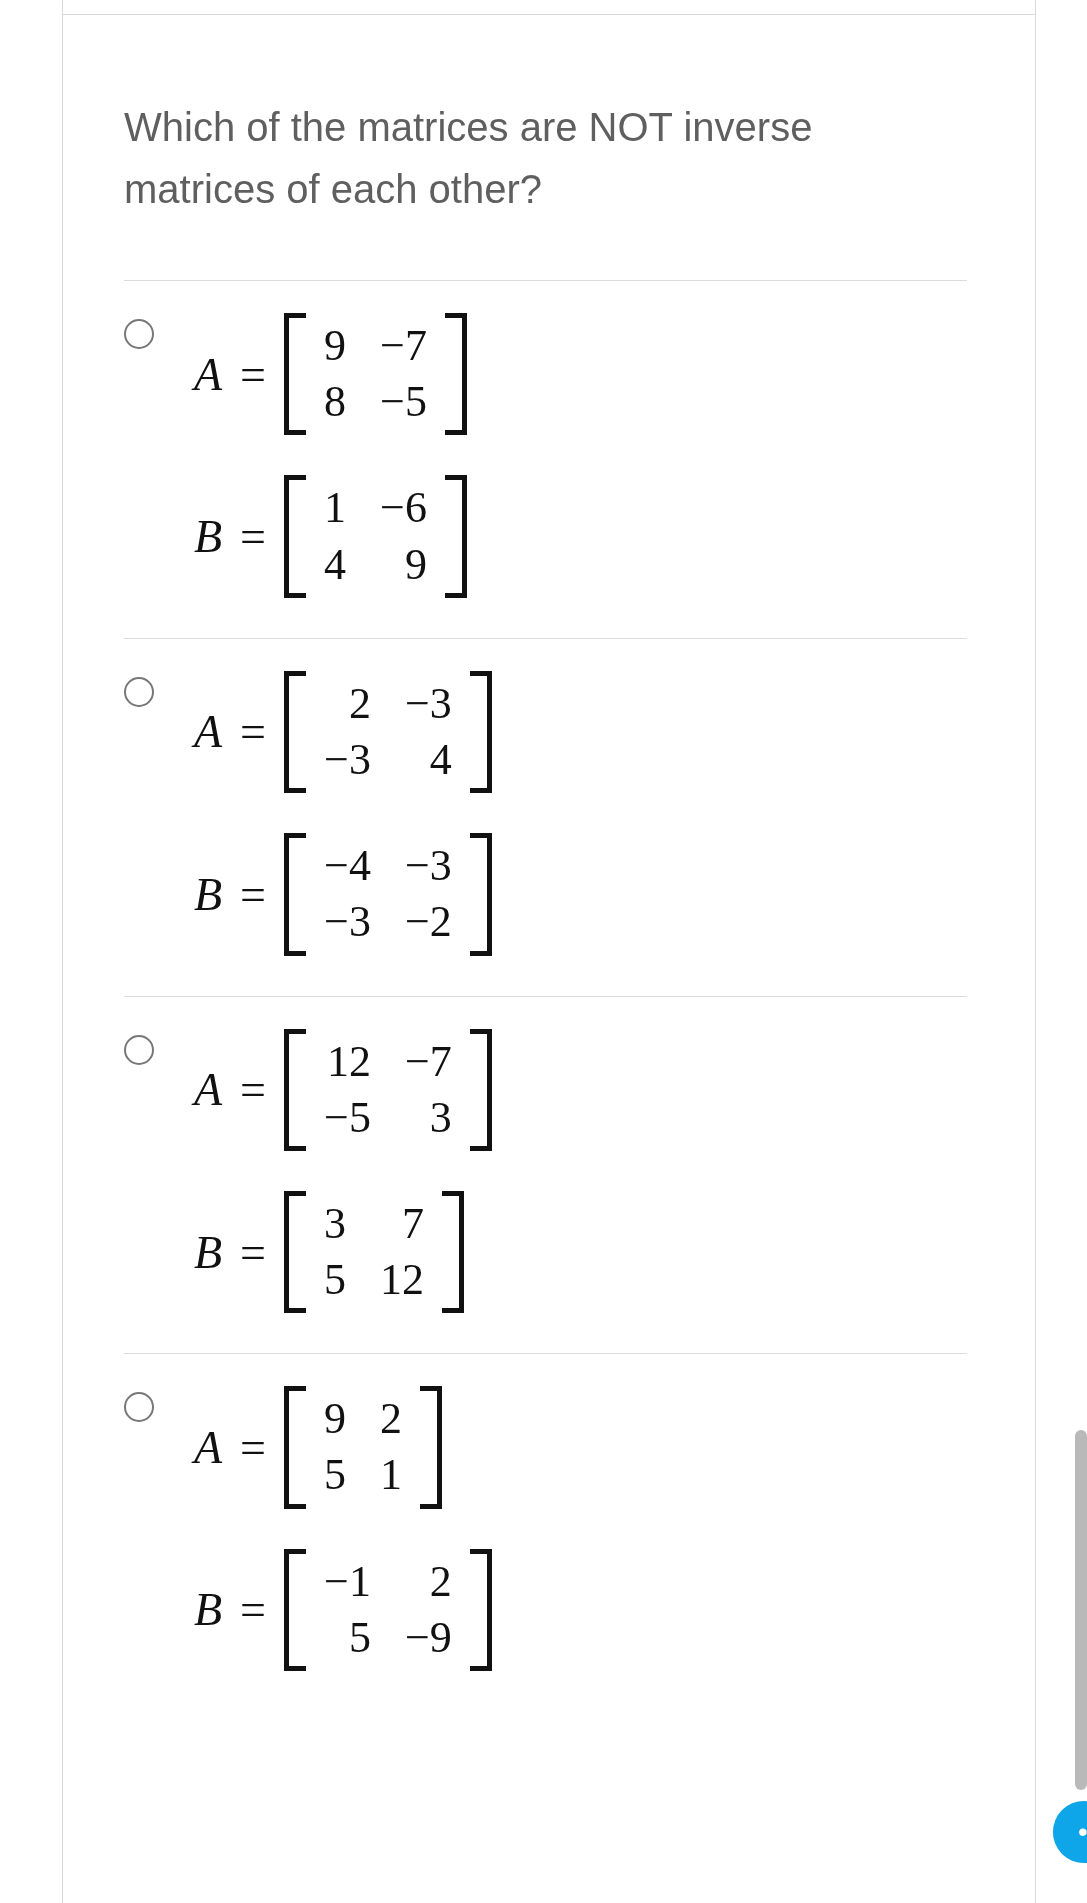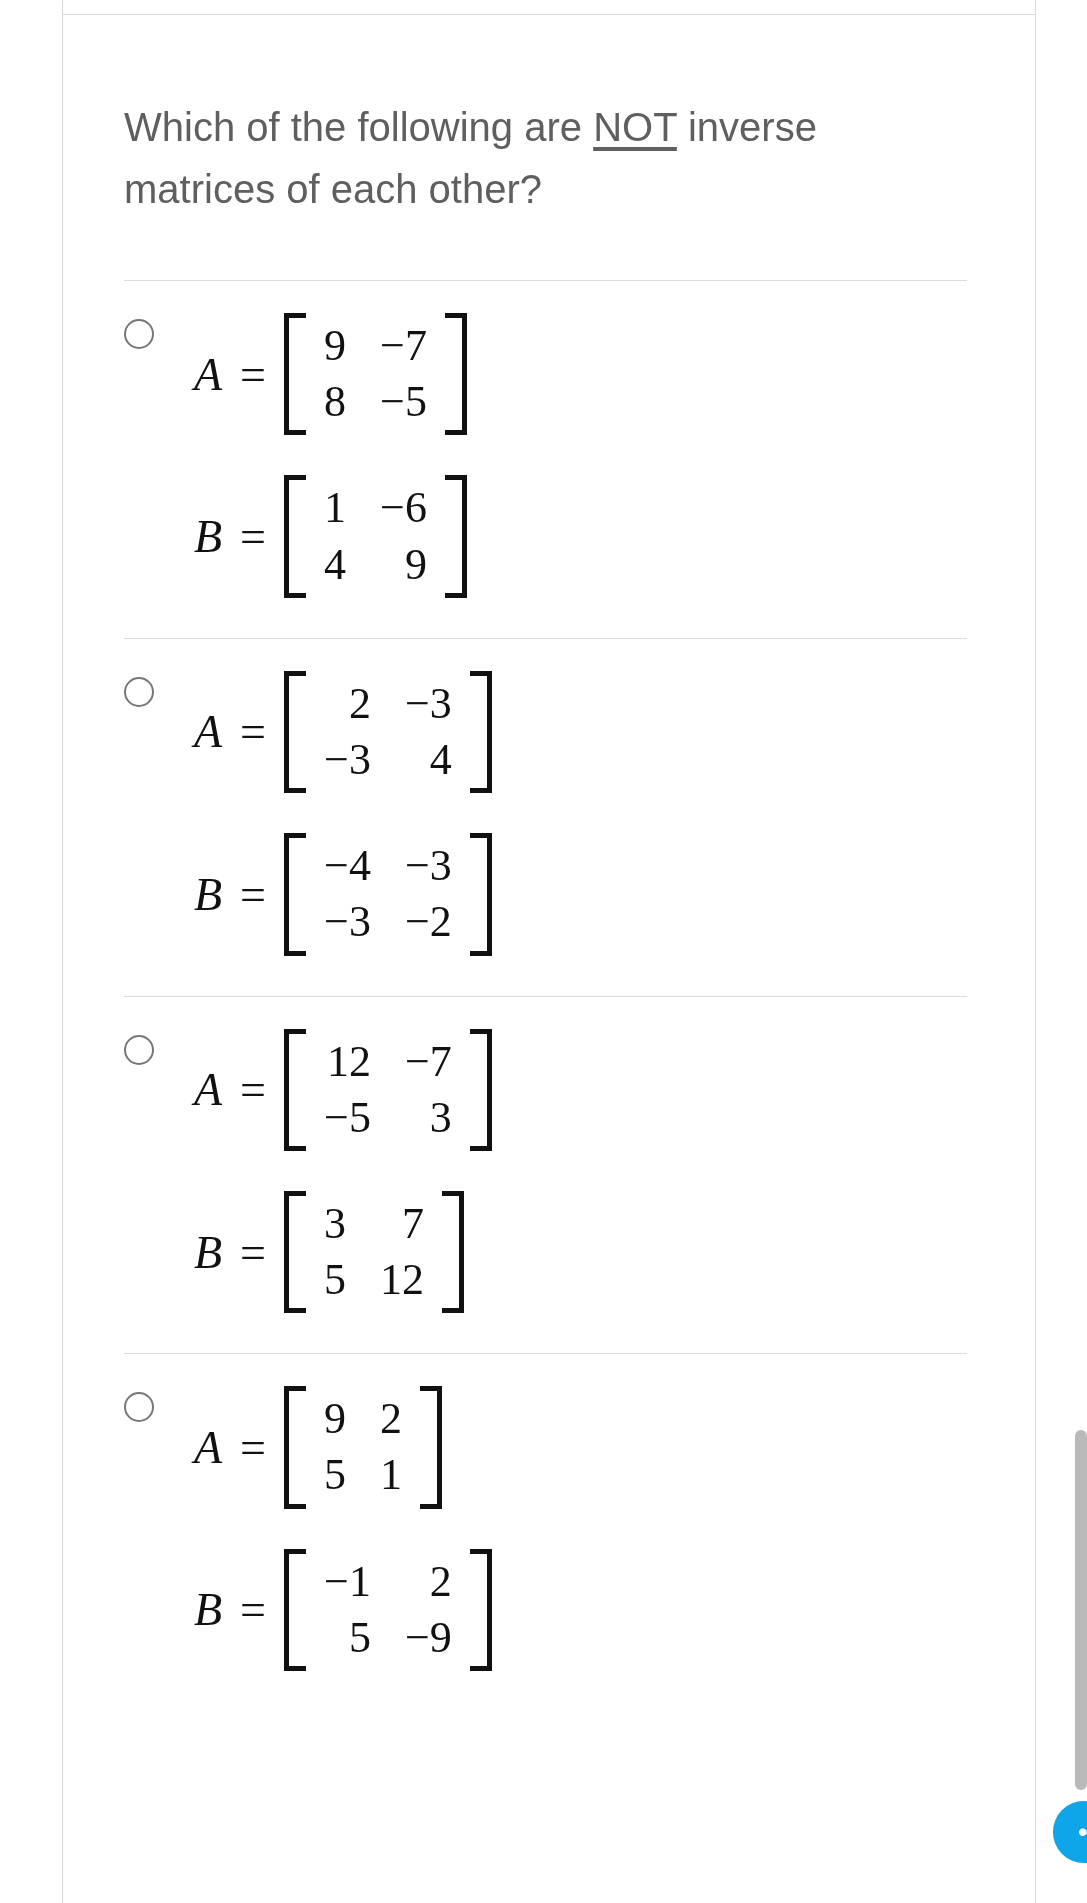--- a/index.html
+++ b/index.html
@@ -22,21 +22,21 @@
   }
   .content{
     position:absolute;left:124px;right:120px;top:96px;
   }
   .question-text{
     font-size:40px;
     line-height:1.55;
     color:#5f5f5f;
     margin-bottom:60px;
   }
-  .question-text .ul{text-decoration:underline;text-underline-offset:6px;}
+  .question-text .ul{text-underline-offset:6px;}
   .options{
     border-top:1px solid #dcdcdc;
   }
   .option{
     display:flex;
     border-bottom:1px solid #dcdcdc;
     padding:32px 0 40px 0;
     gap:40px;
   }
   .option:last-child{border-bottom:none;}
@@ -130,21 +130,21 @@
 </head>
 <body>
 
 <div class="page-border-left"></div>
 <div class="page-border-right"></div>
 <div class="header-divider"></div>
 
 <div class="content">
 
   <div class="question-text">
-    <span>Which of the following are </span><span class="ul">NOT</span><span> inverse matrices of each other?</span>
+    <span>Which of the matrices are </span><span class="ul">NOT</span><span> inverse matrices of each other?</span>
   </div>
 
   <div class="options">
 
     <div class="option">
       <div class="radio"></div>
       <div class="matrices">
         <div class="eqn">
           <span class="varname">A</span>
           <span class="equals">=</span>

